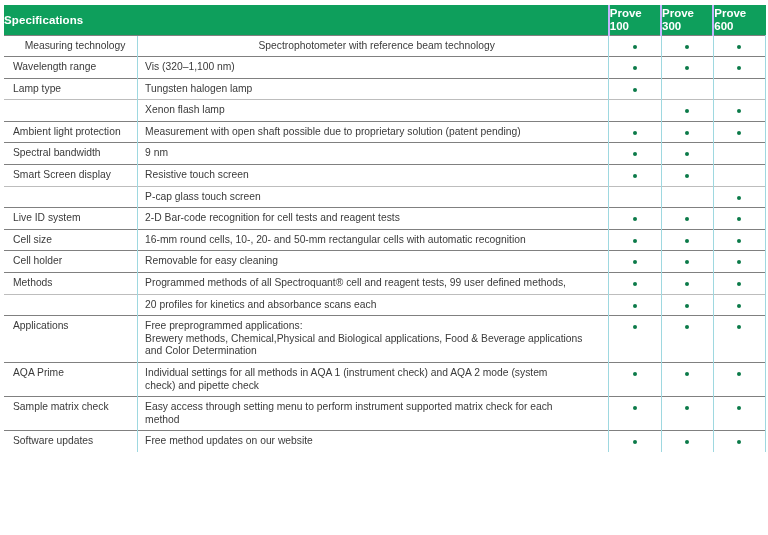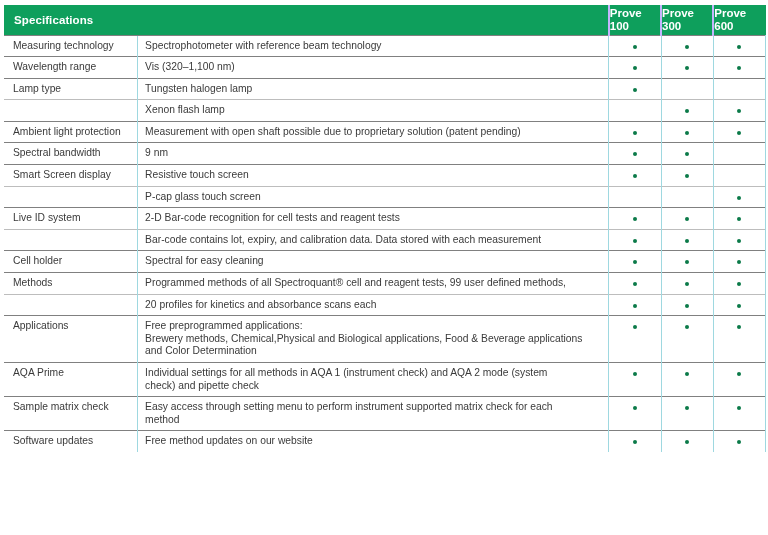--- a/index.html
+++ b/index.html
@@ -26,41 +26,41 @@
     color: #ffffff;
     font-size: 11.5px;
     font-weight: bold;
     height: 30px;
     padding: 0;
     vertical-align: middle;
     border: 0;
   }
   th.th-spec {
     text-align: left;
-    padding-left: 10px;
+    padding-left: 0;
     letter-spacing: .1px;
   }
   th.th-model {
     text-align: left;
     line-height: 12.5px;
     border-left: 2px solid #c4b5fd;
   }
   th.th-model .mn { display: block; }
 
   tbody td {
     font-size: 10.3px;
     color: #3a3a3a;
     padding: 4px 0 4px 7px;
     vertical-align: top;
     line-height: 12.6px;
     border-top: 1px solid #bdbdbd;
     background: #ffffff;
   }
   tbody tr.group-start > td { border-top: 1.6px solid #808080; }
-  tbody tr:first-child > td { border-top: 1.6px solid #808080; }
+  tbody tr:first-child > td { border-top: 1.6px solid #808080; text-align: center; }
 
   td.td-label  { padding-left: 9px; }
   td.td-detail { border-left: 1.6px solid #9ed8e0; margin-left: 32px; }
   td.td-mark {
     border-left: 1.6px solid #9ed8e0;
     text-align: center;
     padding: 4px 0 4px 0;
   }
   td.td-mark.edge-right { border-right: 1.6px solid #9ed8e0; }
 
@@ -192,35 +192,37 @@
         <td class="td-label">
           <span class="detail-line">Live ID system</span>
         </td>
         <td class="td-detail">
           <span class="detail-line">2-D Bar-code recognition for cell tests and reagent tests</span>
         </td>
         <td class="td-mark"><span class="dot"></span></td>
         <td class="td-mark"><span class="dot"></span></td>
         <td class="td-mark edge-right"><span class="dot"></span></td>
       </tr>
-      <tr>
-        <td class="td-label"></td>
-        <td class="td-detail">
-          <span class="detail-line">Bar-code contains lot, expiry, and calibration data. Data stored with each measurement</span>
+      <tr class="group-start">
+        <td class="td-label">
+          <span class="detail-line">Cell size</span>
+        </td>
+        <td class="td-detail">
+          <span class="detail-line">16-mm round cells, 10-, 20- and 50-mm rectangular cells with automatic recognition</span>
         </td>
         <td class="td-mark"><span class="dot"></span></td>
         <td class="td-mark"><span class="dot"></span></td>
         <td class="td-mark edge-right"><span class="dot"></span></td>
       </tr>
       <tr class="group-start">
         <td class="td-label">
           <span class="detail-line">Cell holder</span>
         </td>
         <td class="td-detail">
-          <span class="detail-line">Spectral for easy cleaning</span>
+          <span class="detail-line">Removable for easy cleaning</span>
         </td>
         <td class="td-mark"><span class="dot"></span></td>
         <td class="td-mark"><span class="dot"></span></td>
         <td class="td-mark edge-right"><span class="dot"></span></td>
       </tr>
       <tr class="group-start">
         <td class="td-label">
           <span class="detail-line">Methods</span>
         </td>
         <td class="td-detail">

